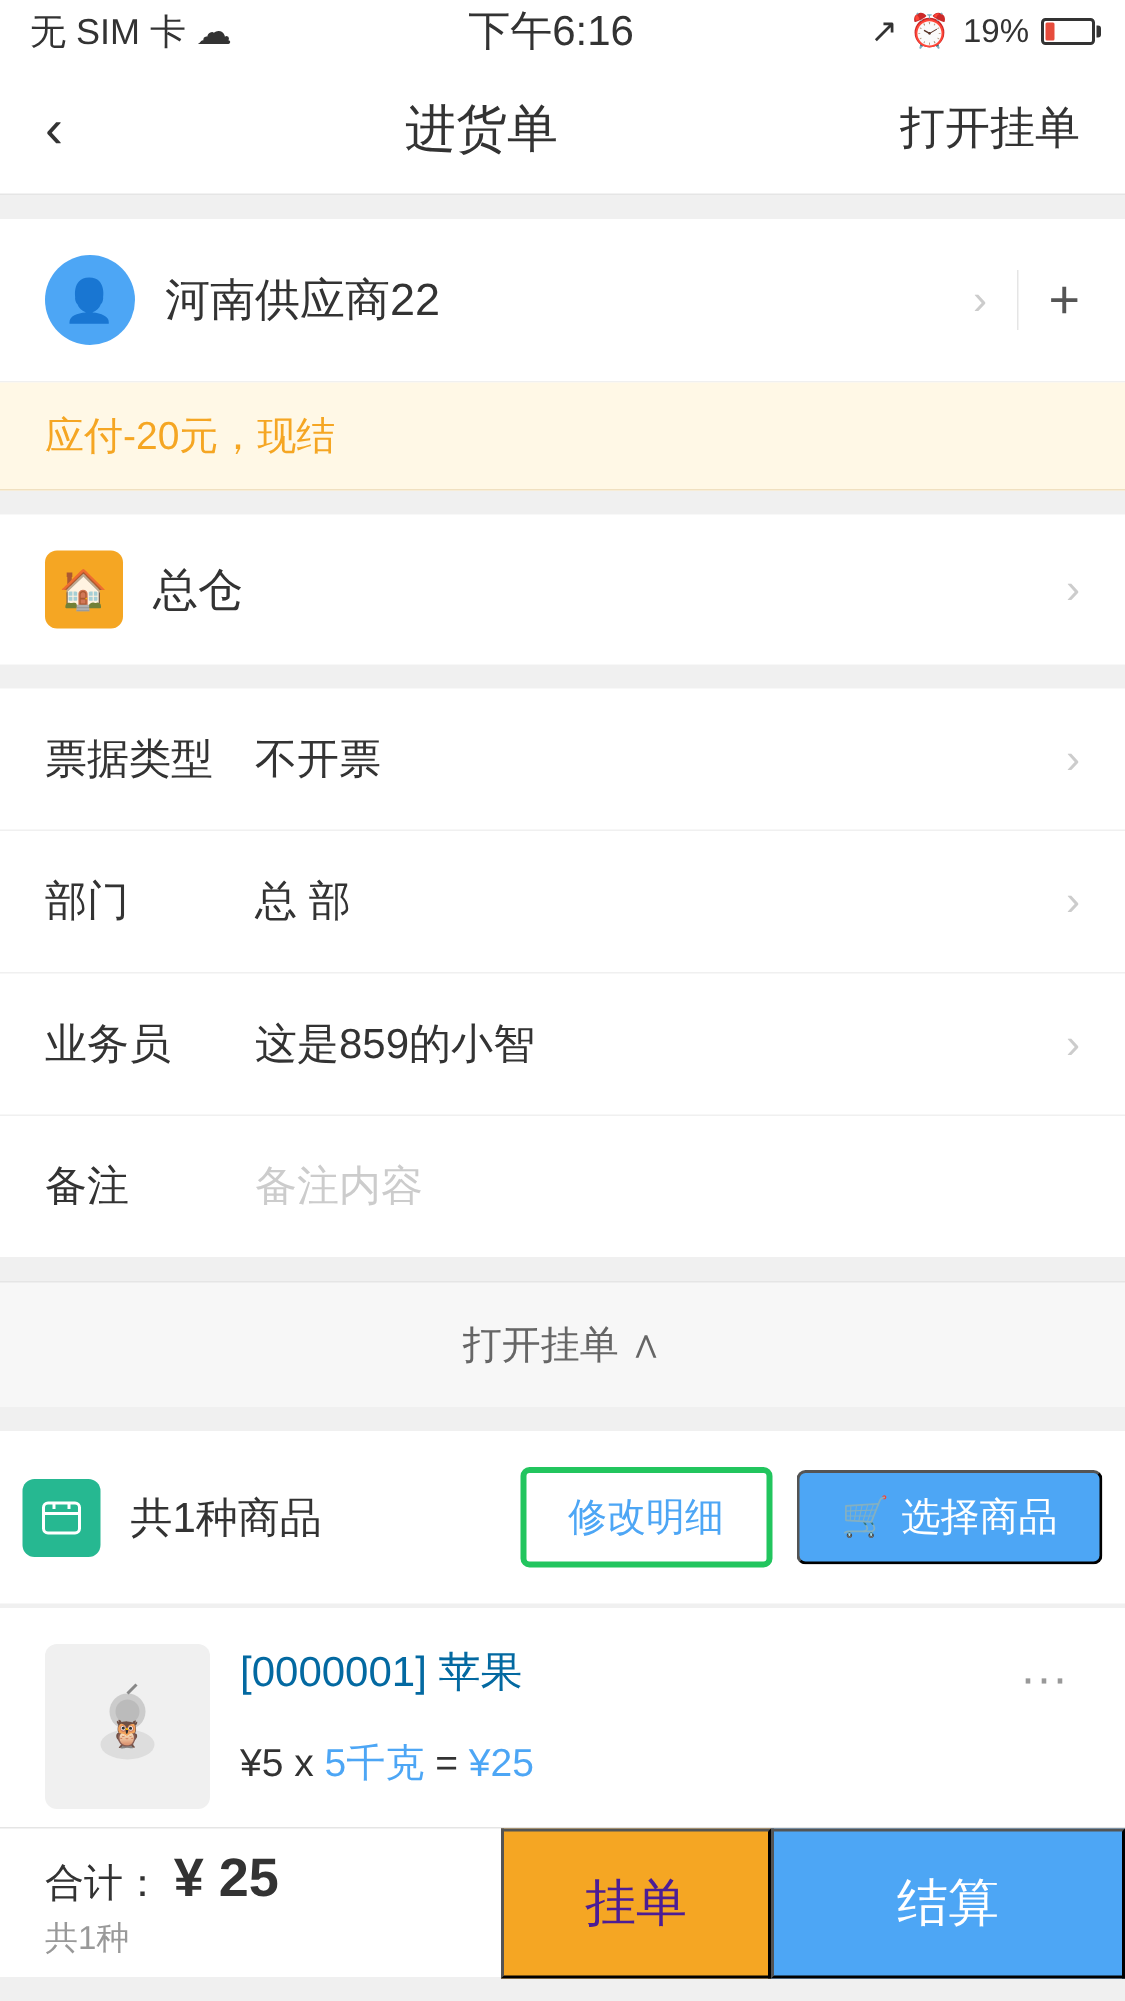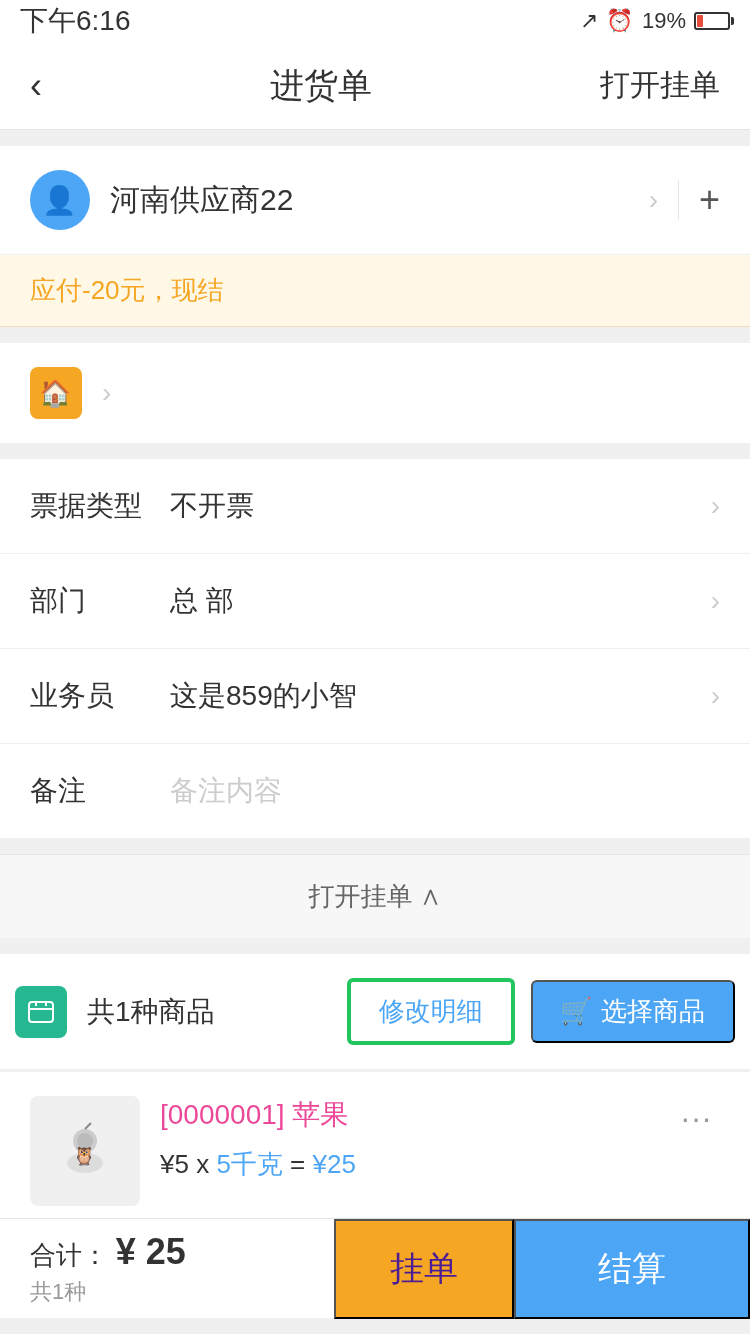--- a/index.html
+++ b/index.html
@@ -232,22 +232,22 @@
       background: #f0f0f0;
       border-radius: 8px;
       margin-right: 20px;
       display: flex; align-items: center; justify-content: center;
       flex-shrink: 0;
       overflow: hidden;
     }
     .product-info { flex: 1; }
     .product-name {
       font-size: 28px;
-      color: #ec4899;
-      margin-bottom: 13px;
+      color: #0369a1;
+      margin-bottom: 24px;
     }
     .product-price {
       font-size: 26px;
       color: #333;
     }
     .price-blue { color: #4da6f5; }
     .product-more {
       font-size: 32px;
       color: #999;
       padding: 4px 8px;
@@ -303,20 +303,23 @@
     .page-content {
       padding-bottom: 100px;
     }
   </style>
 </head>
 <body>
 
 <div class="page-content">
 
   <div class="status-bar">
+    <div class="status-left">
+      <span>无 SIM 卡 ☁</span>
+    </div>
     <div class="status-center">下午6:16</div>
     <div class="status-right">
       <span>↗</span>
       <span>⏰</span>
       <span>19%</span>
       <span class="battery-icon">
         <span class="battery-fill"></span>
       </span>
     </div>
   </div>
@@ -338,20 +341,21 @@
       <span class="chevron-right">›</span>
       <div class="supplier-divider"></div>
       <span class="add-btn">+</span>
     </div>
     <div class="warning-banner">应付-20元，现结</div>
   </div>
 
   <div class="form-section">
     <div class="warehouse-row">
       <div class="warehouse-icon">🏠</div>
+      <span class="warehouse-name">总仓</span>
       <span class="chevron-right">›</span>
     </div>
   </div>
 
   <div class="form-section">
 
     <div class="form-row">
       <span class="form-label">票据类型</span>
       <span class="form-value">不开票</span>
       <span class="chevron-right">›</span>

